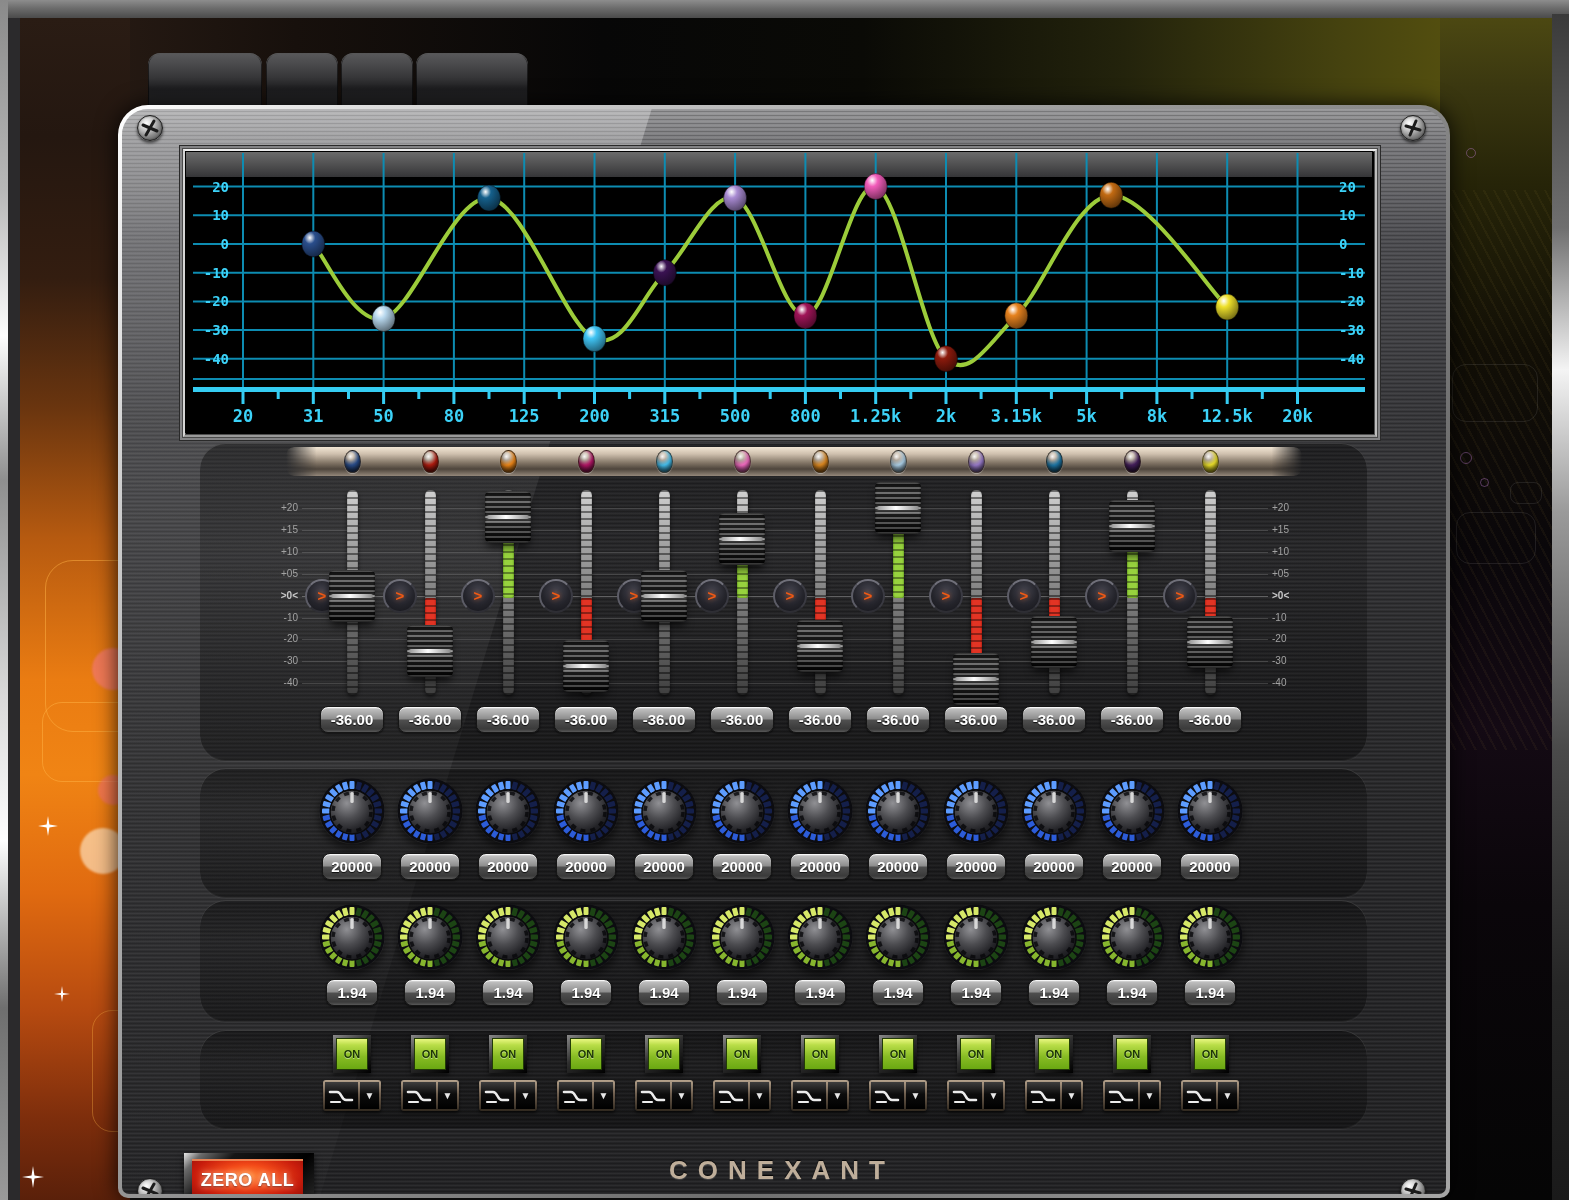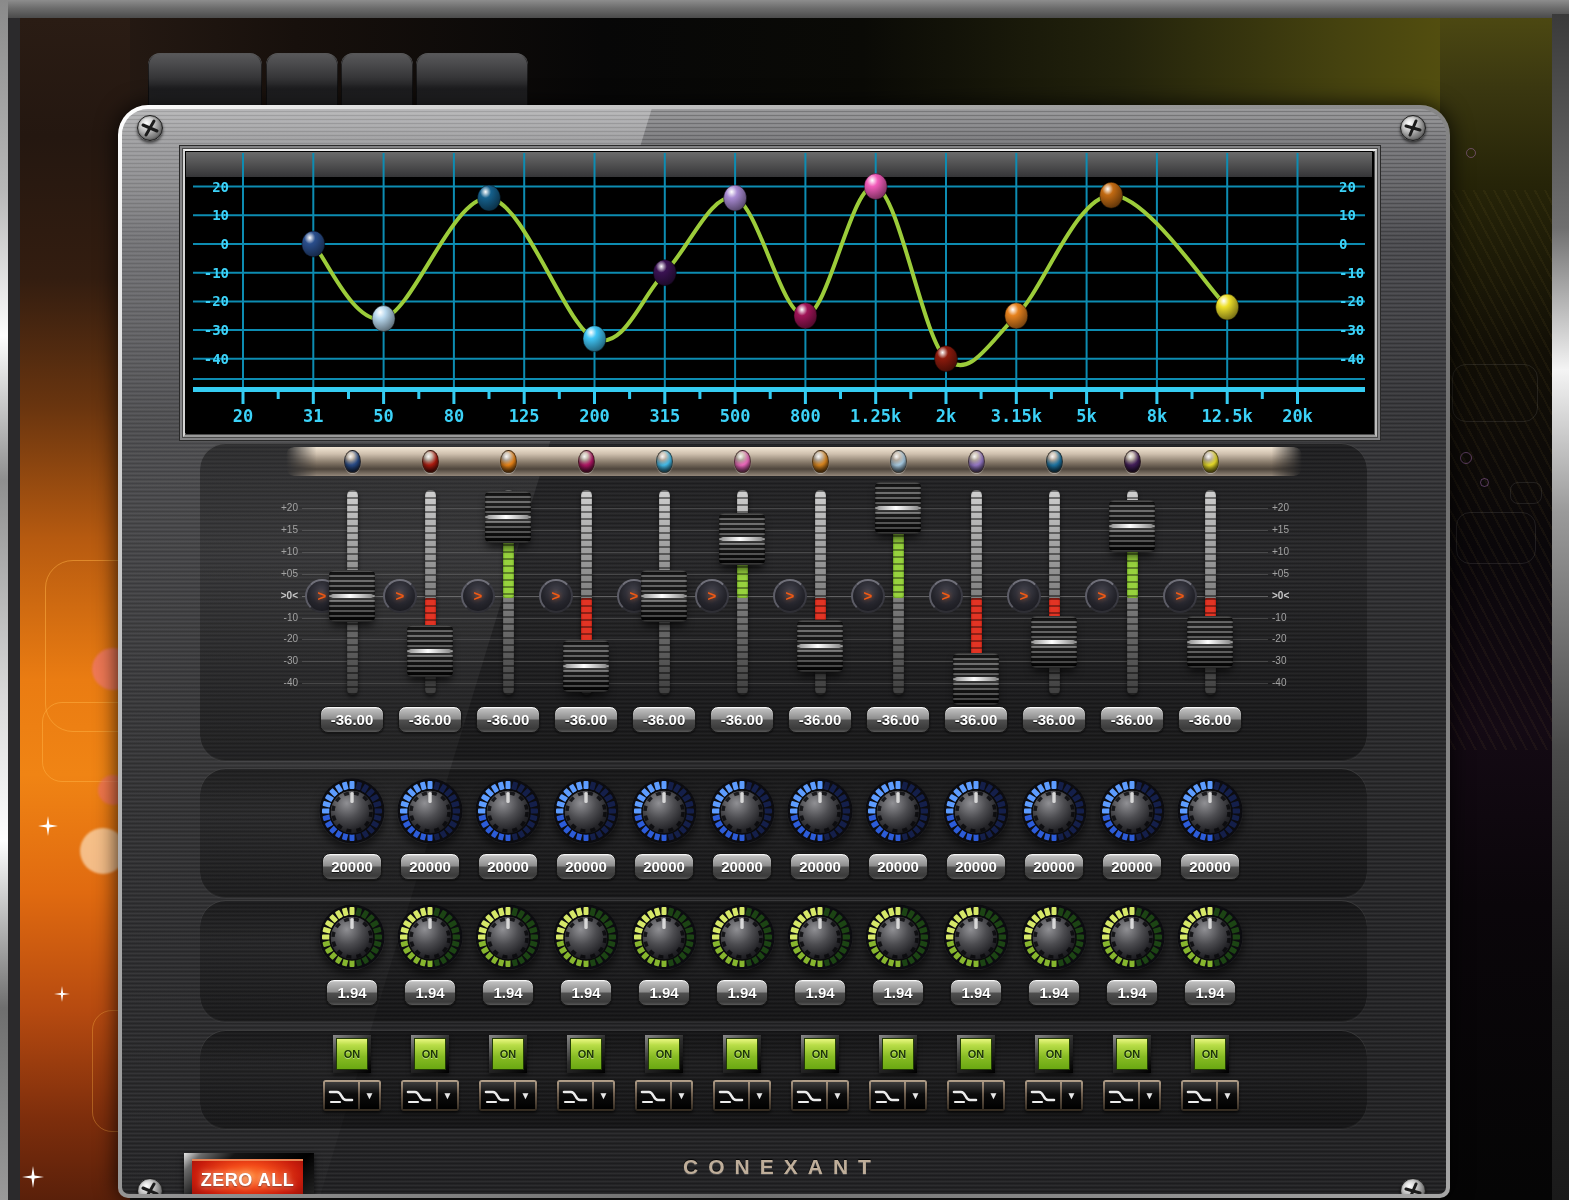--- a/index.html
+++ b/index.html
@@ -107,21 +107,21 @@
   .sel .pt.r{flex:1;color:#e8e8e8;font-size:10px;}
   .zero{position:absolute;left:62px;top:1044px;width:130px;height:56px;padding:6px 11px 8px 8px;cursor:pointer;
     background:linear-gradient(135deg,#e8e8e8 0%,#6a6a6a 10%,#161616 28%,#000 68%,#2e2e2e 100%);
     box-shadow:0 3px 6px rgba(0,0,0,.7);}
   .zero span{display:flex;align-items:center;justify-content:center;width:100%;height:100%;
     background:radial-gradient(ellipse at 50% 38%,#ff8a3a 0%,#f34a18 32%,#c81c0c 68%,#8e0e06 100%);
     border-top:2px solid rgba(255,170,110,.75);border-bottom:1px solid #400404;
     color:#fff;font-weight:bold;font-size:18px;letter-spacing:.5px;
     text-shadow:0 0 6px rgba(255,220,190,.9),0 1px 2px rgba(80,0,0,.8);}
   .brand{position:absolute;left:460px;top:1046px;width:400px;text-align:center;
-    font-size:21px;font-weight:bold;letter-spacing:10px;color:#bfae9a;
+    font-size:26px;font-weight:bold;letter-spacing:10px;color:#bfae9a;
     text-shadow:0 -1px 1px rgba(0,0,0,.9),0 1px 1px rgba(255,255,255,.18);}
 </style>
 </head>
 <body>
 
 <div class="stage">
 
   <div class="topbar"></div>
   <div class="edge-left"></div>
   <div class="frame-left"></div>

